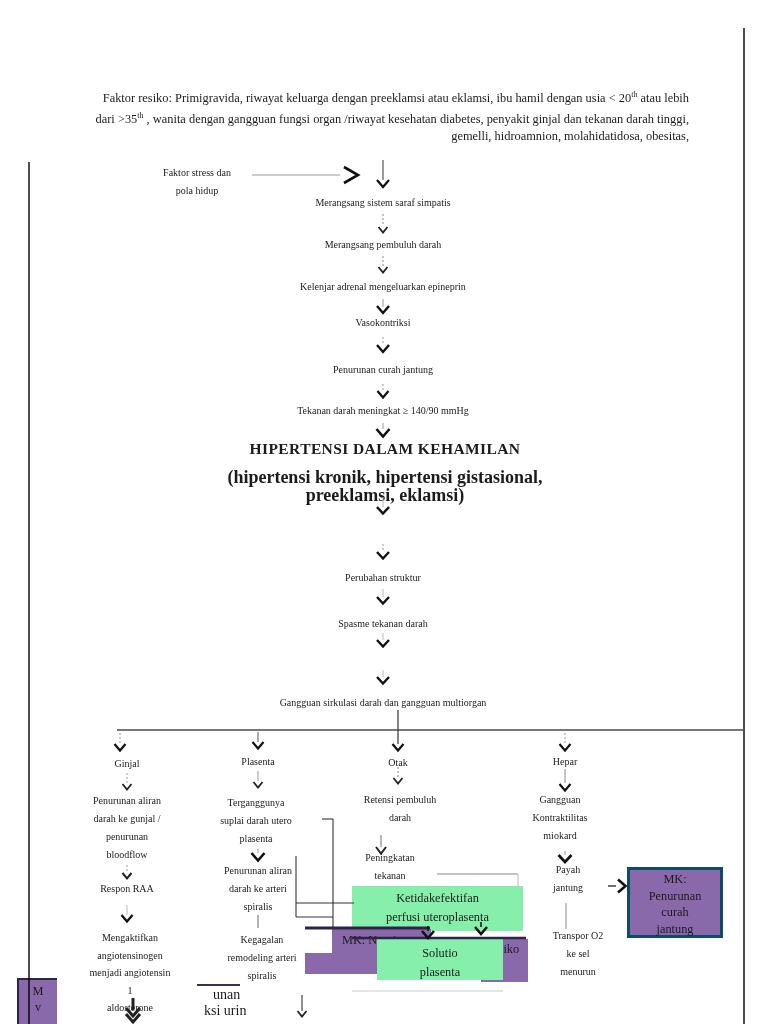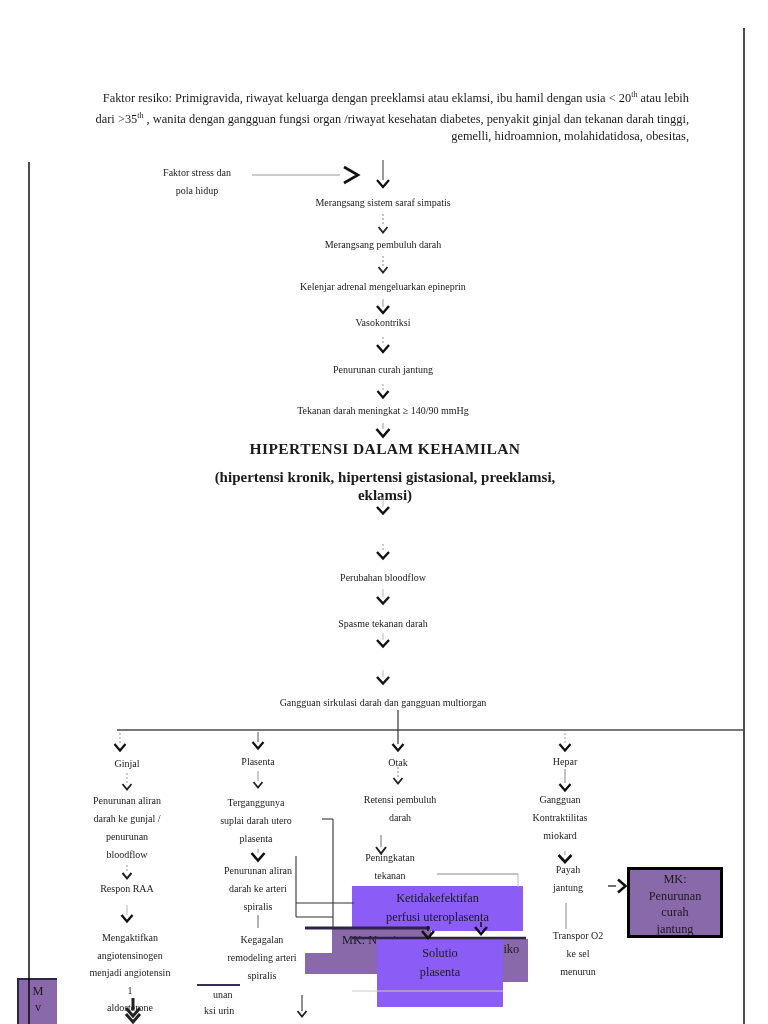--- a/index.html
+++ b/index.html
@@ -1,27 +1,27 @@
 <!DOCTYPE html>
 <html><head>
 <meta charset="utf-8">
 <style>
   html,body{margin:0;padding:0;}
   #page{position:relative;width:768px;height:1024px;background:#ffffff;overflow:hidden;
         font-family:"Liberation Serif","DejaVu Serif",serif;color:#1b1b1b;}
   .n{position:absolute;transform:translateX(-50%);white-space:pre-line;text-align:center;
      font-size:10px;line-height:18px;}
-  .frag{position:absolute;font-size:10px;line-height:18px;white-space:pre;}
+  .frag{position:absolute;font-size:14px;line-height:18px;white-space:pre;}
   .para{position:absolute;left:389px;top:86px;width:600px;transform:translateX(-50%);
         text-align:right;font-size:12.4px;line-height:17px;}
   .sup{font-size:8px;vertical-align:super;}
   .big-title{font-weight:bold;font-size:15.5px;letter-spacing:.4px;}
-  .sub-title{font-weight:bold;font-size:15px;}
+  .sub-title{font-weight:bold;font-size:18px;}
   .pbox{position:absolute;background:#8a69ab;}
-  .wbox{position:absolute;background:#8b5cf6;}
+  .wbox{position:absolute;background:#86efac;}
   .boxtext{font-size:12.3px;line-height:16.5px;white-space:pre-line;}
   svg.lines{position:absolute;left:0;top:0;pointer-events:none;z-index:6;}
   .z1{z-index:1}.z2{z-index:2}.z3{z-index:3}
 </style>
 </head>
 <body>
 
 <div id="page">
 
   <div class="para z1"><span>Faktor resiko: Primigravida, riwayat keluarga dengan preeklamsi atau eklamsi, ibu hamil dengan usia &lt; 20</span><span class="sup">th</span><span> atau lebih dari &gt;35</span><span class="sup">th</span><span> , wanita dengan gangguan fungsi organ /riwayat kesehatan diabetes, penyakit ginjal dan tekanan darah tinggi, gemelli, hidroamnion, molahidatidosa, obesitas,</span></div>
@@ -29,21 +29,21 @@
   <div class="n z1" style="left:197px;top:164px">Faktor stress dan
 pola hidup</div>
   <div class="n z1" style="left:383px;top:194px">Merangsang sistem saraf simpatis</div>
   <div class="n z1" style="left:383px;top:236px">Merangsang pembuluh darah</div>
   <div class="n z1" style="left:383px;top:278px">Kelenjar adrenal mengeluarkan epineprin</div>
   <div class="n z1" style="left:383px;top:314px">Vasokontriksi</div>
   <div class="n z1" style="left:383px;top:361px">Penurunan curah jantung</div>
   <div class="n z1" style="left:383px;top:402px">Tekanan darah meningkat ≥ 140/90 mmHg</div>
   <div class="n big-title z1" style="left:385px;top:440px">HIPERTENSI DALAM KEHAMILAN</div>
   <div class="n sub-title z1" style="left:385px;top:468px">(hipertensi kronik, hipertensi gistasional, preeklamsi, eklamsi)</div>
-  <div class="n z1" style="left:383px;top:569px">Perubahan bloodflow</div>
+  <div class="n z1" style="left:383px;top:569px">Perubahan struktur</div>
   <div class="n z1" style="left:383px;top:615px">Spasme tekanan darah</div>
   <div class="n z1" style="left:383px;top:694px">Gangguan sirkulasi darah dan gangguan multiorgan</div>
 
   <div class="n z1" style="left:127px;top:755px">Ginjal</div>
   <div class="n z1" style="left:258px;top:753px">Plasenta</div>
   <div class="n z1" style="left:398px;top:754px">Otak</div>
   <div class="n z1" style="left:565px;top:753px">Hepar</div>
 
   <div class="n z1" style="left:127px;top:792px">Penurunan aliran
 darah ke gunjal /
@@ -83,31 +83,31 @@
 
   <div class="wbox z2" style="left:352px;top:886px;width:171px;height:45px">
     <div class="boxtext" style="padding-top:3px;text-align:center;line-height:18.5px">Ketidakefektifan
 perfusi uteroplasenta</div>
   </div>
 
   <div class="pbox z2" style="left:481px;top:939px;width:47px;height:43px">
     <div class="boxtext" style="padding:2px 0 0 4px;text-align:left">Resiko</div>
   </div>
 
-  <div class="wbox z3" style="left:377px;top:939px;width:126px;height:68px">
+  <div class="wbox z3" style="left:377px;top:939px;width:126px;height:41px">
     <div class="boxtext" style="padding-top:5px;text-align:center;line-height:19px">Solutio
 plasenta</div>
   </div>
 
   <div class="pbox z2" style="left:332px;top:929px;width:99px;height:25px">
     <div class="boxtext" style="padding:3px 0 0 10px;text-align:left">MK: Nyeri</div>
   </div>
   <div class="pbox z2" style="left:305px;top:953px;width:86px;height:21px"></div>
 
-  <div class="pbox z2" style="left:627px;top:867px;width:96px;height:71px;border:3px solid #000000;box-sizing:border-box">
+  <div class="pbox z2" style="left:627px;top:867px;width:96px;height:71px;border:3px solid #0c4a6e;box-sizing:border-box">
     <div class="boxtext" style="padding-top:1px;text-align:center">MK:
 Penurunan
 curah
 jantung</div>
   </div>
 
   <div class="pbox z2" style="left:17px;top:978px;width:40px;height:46px;border-top:2.5px solid #2f2347;border-left:2.5px solid #2f2347;box-sizing:border-box">
     <div class="boxtext" style="padding-top:3px;text-align:center;line-height:16px">M
 v</div>
   </div>

